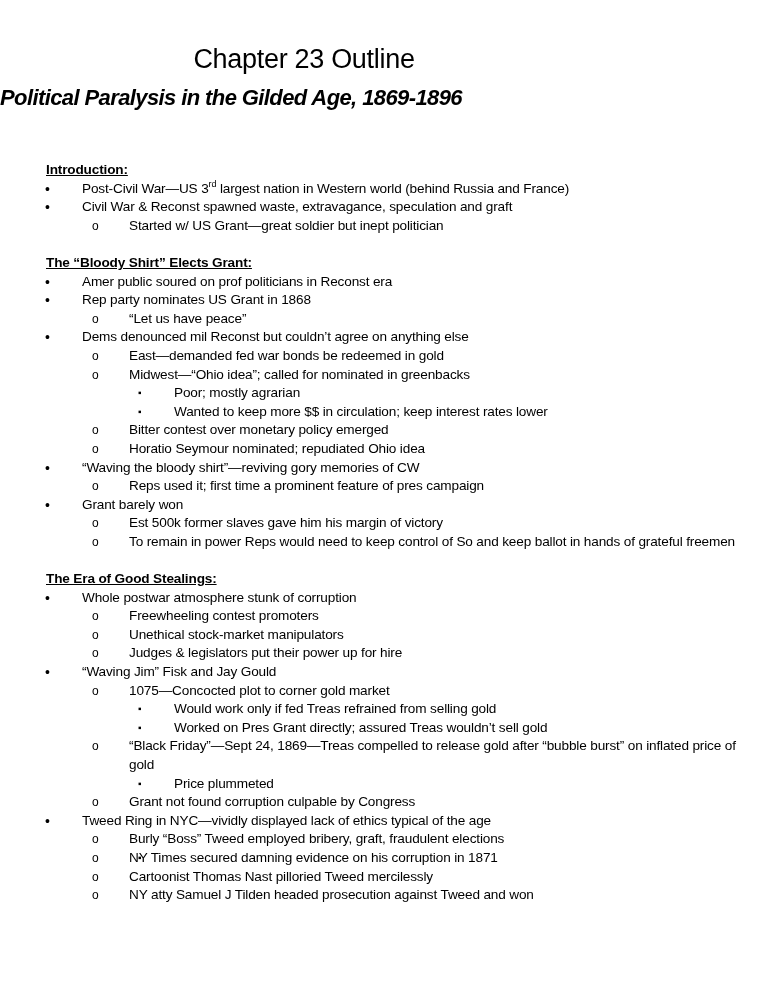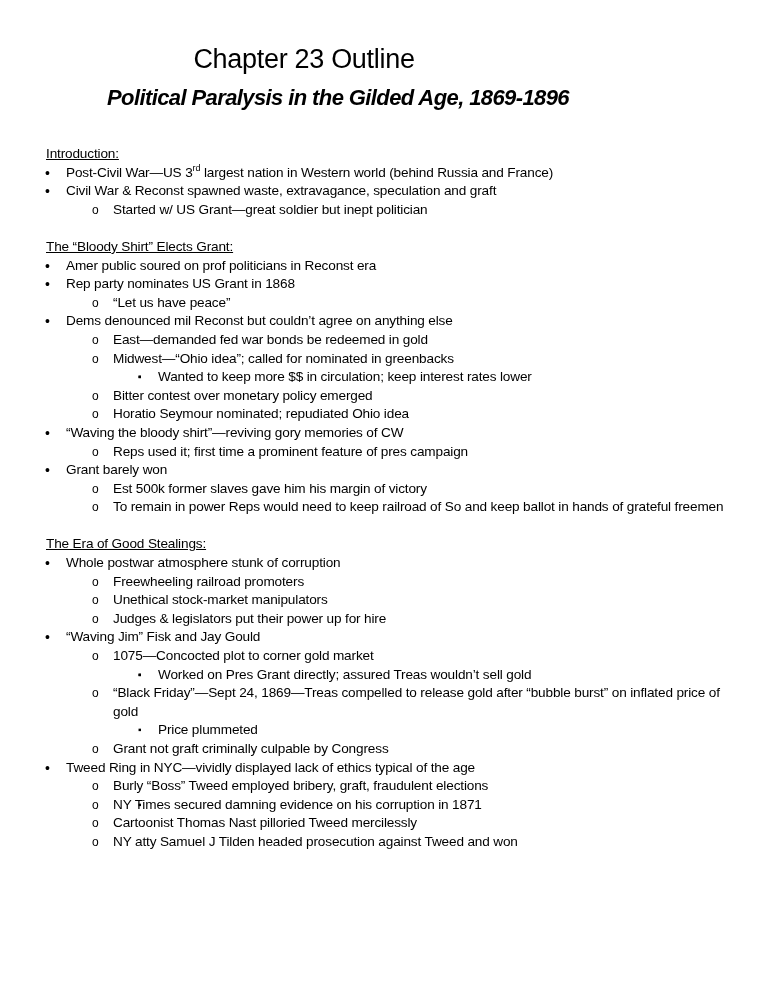--- a/index.html
+++ b/index.html
@@ -1,35 +1,35 @@
 <!DOCTYPE html>
 <html><head>
 <meta charset="utf-8">
 <style>
   html, body { margin: 0; padding: 0; background: #ffffff; }
   body { width: 768px; height: 994px; overflow: hidden; position: relative;
          font-family: "Liberation Sans", sans-serif; color: #000; }
   .page { position: absolute; left: 0; top: 0; width: 768px; }
   .title { position: absolute; left: 0; width: 608px; top: 44px; text-align: center;
            font-size: 27px; font-weight: normal; letter-spacing: -0.3px; }
-  .subtitle { position: absolute; left: 0; width: 676px; top: 85px; text-align: center;
+  .subtitle { position: absolute; left: 0; width: 676px; top: 85px; text-align: left;
               font-size: 22px; font-style: italic; font-weight: bold; letter-spacing: -0.6px; }
   .body { position: absolute; left: 46px; top: 145px; width: 700px;
           font-size: 13.6px; line-height: 18.6px; letter-spacing: -0.15px; }
-  .heading { font-weight: normal; text-decoration: underline; }
+  .heading { font-weight: bold; text-decoration: underline; margin-top: 16px; }
   .section { margin-bottom: 18.6px; }
   .item { position: relative; }
   .l1 { padding-left: 20px; }
   .l2 { padding-left: 67px; }
   .l3 { padding-left: 112px; }
   .marker { position: absolute; top: 0; }
   .l1 .marker { left: -1px; font-size: 14px; }
   .l2 .marker { left: 46px; font-size: 12px; }
   .l3 .marker { left: 92px; font-size: 10px; }
-  .l2 .text, .l3 .text, .l1 .text { display: block; }
+  .l2 .text, .l3 .text, .l1 .text { display: block; margin-left: 16px; }
   sup { font-size: 9px; line-height: 0; vertical-align: super; }
 </style>
 </head>
 <body>
 
 <div class="page">
   <div class="title">Chapter 23 Outline</div>
   <div class="subtitle">Political Paralysis in the Gilded Age, 1869-1896</div>
 
   <div class="body">
@@ -71,20 +71,21 @@
       <div class="item l2">
           <span class="marker">o</span>
           <span class="text">East—demanded fed war bonds be redeemed in gold</span>
         </div>
       <div class="item l2">
           <span class="marker">o</span>
           <span class="text">Midwest—“Ohio idea”; called for nominated in greenbacks</span>
         </div>
       <div class="item l3">
           <span class="marker">▪</span>
+          <span class="text">Poor; mostly agrarian</span>
         </div>
       <div class="item l3">
           <span class="marker">▪</span>
           <span class="text">Wanted to keep more $$ in circulation; keep interest rates lower</span>
         </div>
       <div class="item l2">
           <span class="marker">o</span>
           <span class="text">Bitter contest over monetary policy emerged</span>
         </div>
       <div class="item l2">
@@ -102,68 +103,69 @@
       <div class="item l1">
           <span class="marker">•</span>
           <span class="text">Grant barely won</span>
         </div>
       <div class="item l2">
           <span class="marker">o</span>
           <span class="text">Est 500k former slaves gave him his margin of victory</span>
         </div>
       <div class="item l2">
           <span class="marker">o</span>
-          <span class="text">To remain in power Reps would need to keep railroad of So and keep ballot in hands of grateful freemen</span>
+          <span class="text">To remain in power Reps would need to keep control of So and keep ballot in hands of grateful freemen</span>
         </div>
     </div>
 
     <div class="section">
       <div class="heading">The Era of Good Stealings:</div>
       <div class="item l1">
           <span class="marker">•</span>
           <span class="text">Whole postwar atmosphere stunk of corruption</span>
         </div>
       <div class="item l2">
           <span class="marker">o</span>
-          <span class="text">Freewheeling railroad promoters</span>
+          <span class="text">Freewheeling contest promoters</span>
         </div>
       <div class="item l2">
           <span class="marker">o</span>
           <span class="text">Unethical stock-market manipulators</span>
         </div>
       <div class="item l2">
           <span class="marker">o</span>
           <span class="text">Judges &amp; legislators put their power up for hire</span>
         </div>
       <div class="item l1">
           <span class="marker">•</span>
           <span class="text">“Waving Jim” Fisk and Jay Gould</span>
         </div>
       <div class="item l2">
           <span class="marker">o</span>
           <span class="text">1075—Concocted plot to corner gold market</span>
         </div>
       <div class="item l3">
           <span class="marker">▪</span>
+          <span class="text">Would work only if fed Treas refrained from selling gold</span>
         </div>
       <div class="item l3">
           <span class="marker">▪</span>
           <span class="text">Worked on Pres Grant directly; assured Treas wouldn’t sell gold</span>
         </div>
       <div class="item l2">
           <span class="marker">o</span>
           <span class="text">“Black Friday”—Sept 24, 1869—Treas compelled to release gold after “bubble burst” on inflated price of gold</span>
         </div>
       <div class="item l3">
           <span class="marker">▪</span>
           <span class="text">Price plummeted</span>
         </div>
       <div class="item l2">
           <span class="marker">o</span>
-          <span class="text">Grant not graft criminally culpable by Congress</span>
+          <span class="text">Grant not found corruption culpable by Congress</span>
         </div>
       <div class="item l1">
           <span class="marker">•</span>
           <span class="text">Tweed Ring in NYC—vividly displayed lack of ethics typical of the age</span>
         </div>
       <div class="item l2">
           <span class="marker">o</span>
           <span class="text">Burly “Boss” Tweed employed bribery, graft, fraudulent elections</span>
         </div>
       <div class="item l3">

